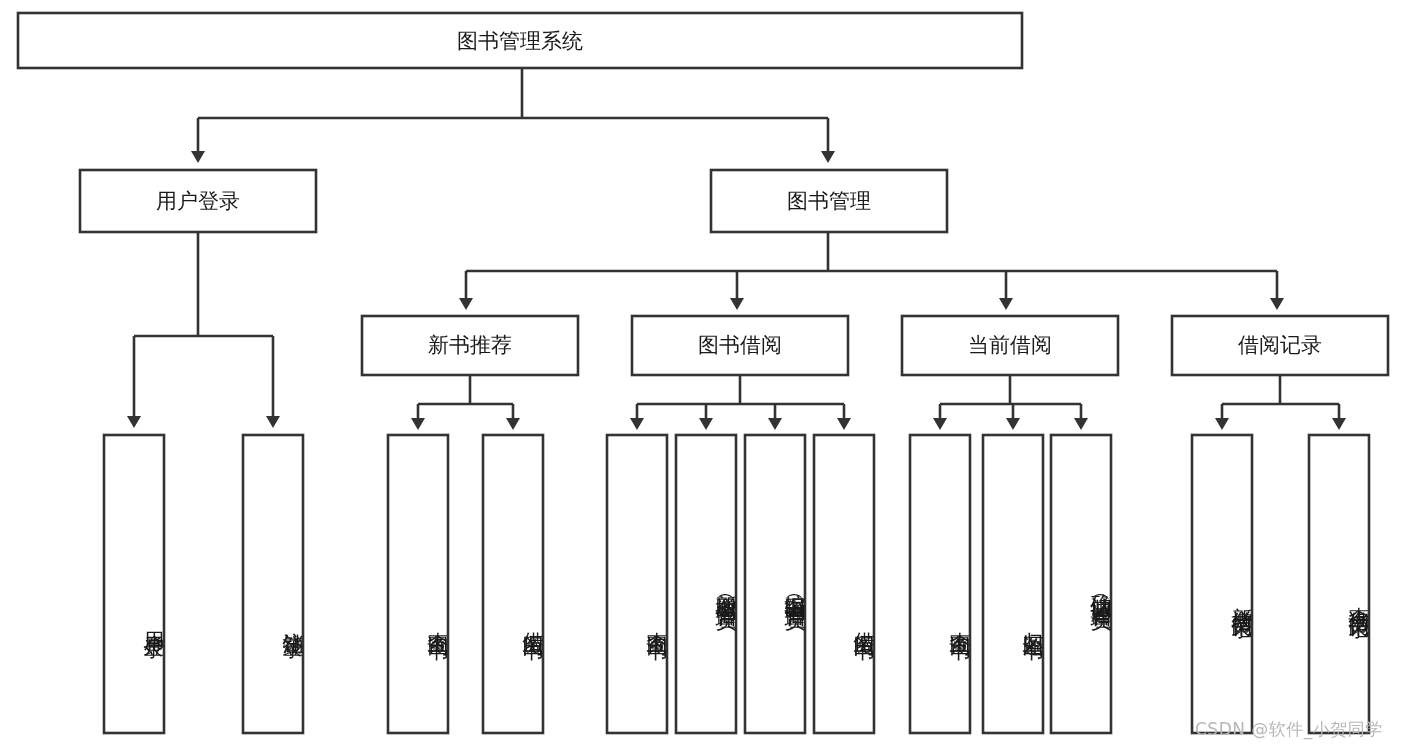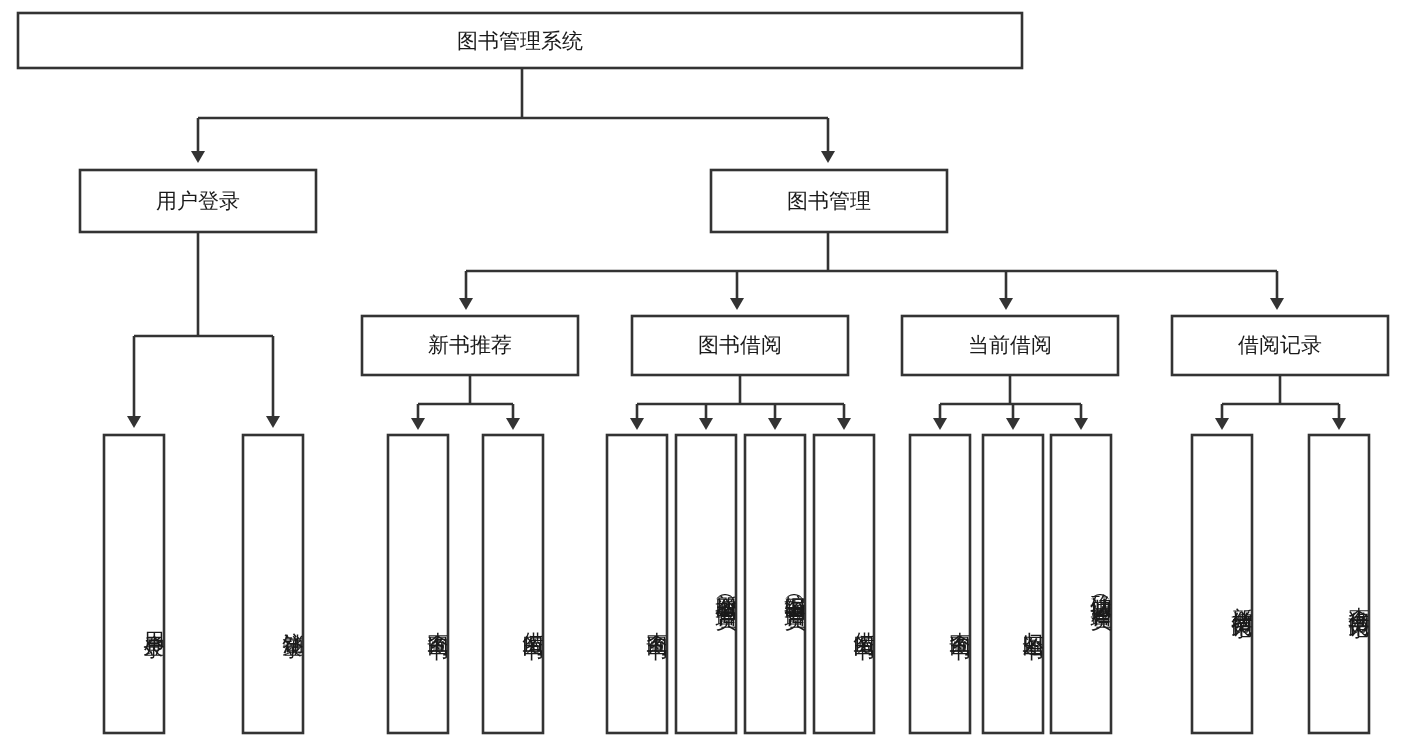--- a/index.html
+++ b/index.html
@@ -190,14 +190,15 @@
   <div class="node-label-v" style="left:745px; top:443px; width:60px; height:290px;">编辑图书（管理员）</div>
   <div class="node-label-v" style="left:814px; top:507px; width:60px; height:226px;">借阅图书</div>
 
   <div class="node-label-v" style="left:910px; top:507px; width:60px; height:226px;">查询图书</div>
   <div class="node-label-v" style="left:983px; top:507px; width:60px; height:226px;">归还图书</div>
   <div class="node-label-v" style="left:1051px; top:443px; width:60px; height:290px;">确认归还（管理员）</div>
 
   <div class="node-label-v" style="left:1192px; top:462px; width:60px; height:271px;">新增借阅记录</div>
   <div class="node-label-v" style="left:1309px; top:462px; width:60px; height:271px;">查询借阅记录</div>
 
+  <div class="watermark" style="left:1195px; top:718px;">CSDN @软件_小贺同学</div>
 
 </div>
 
 </body></html>

